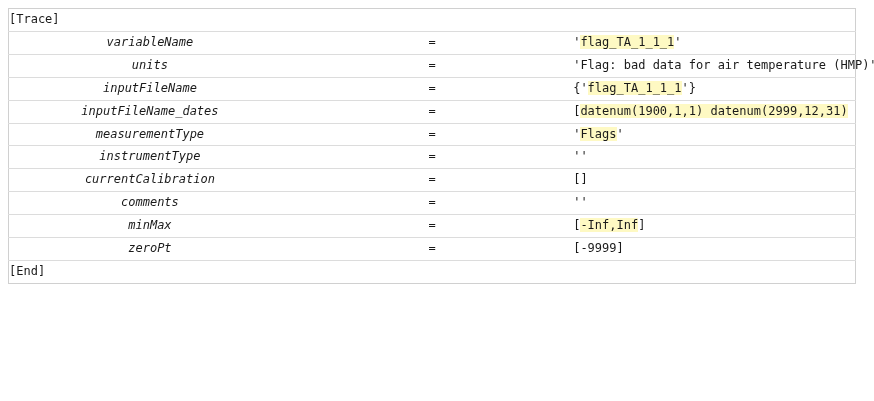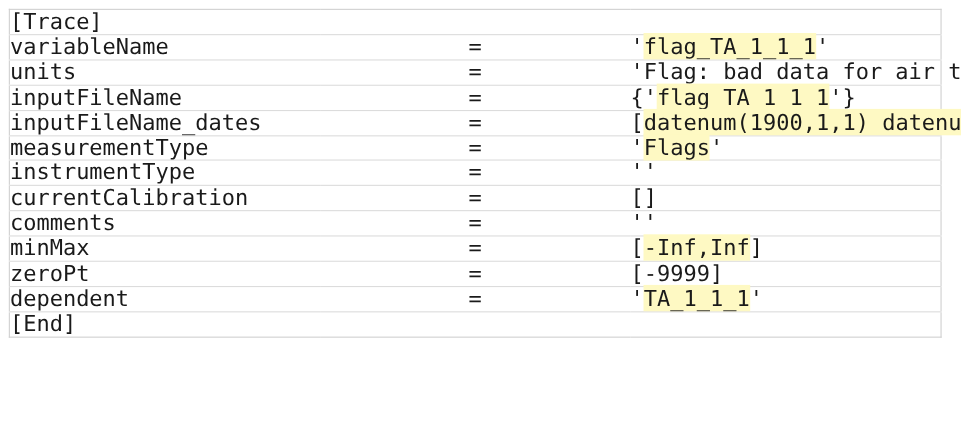--- a/index.html
+++ b/index.html
@@ -34,31 +34,32 @@
   }
   #trace-table tr.last-row {
     border-bottom: none;
   }
 
   #trace-table td {
     padding: 0;
     margin: 0;
     height: 21.9px;
     line-height: 21.9px;
-    font-size: 20px;
+    font-size: 12px;
     color: #1a1a1a;
     white-space: pre;
     vertical-align: middle;
     overflow: visible;
   }
 
   td.label-cell {
     width: 322px;
-    text-align: left;
+    text-align: center;
     padding-right: 0;
+    font-style: italic;
   }
   td.eq-cell {
     width: 30px;
     text-align: center;
   }
   td.value-cell {
     width: 496px;
     text-align: left;
     padding-left: 2px;
   }
@@ -126,22 +127,17 @@
       <tr class="data-row row-flag">
         <td class="label-cell">minMax</td>
         <td class="eq-cell">=</td>
         <td class="value-cell"><span>[</span><span class="hl">-Inf,Inf</span><span>]</span></td>
       </tr>
       <tr class="data-row row-flag">
         <td class="label-cell">zeroPt</td>
         <td class="eq-cell">=</td>
         <td class="value-cell"><span>[-9999]</span><span class="hl" style="background: transparent;"></span><span></span></td>
       </tr>
-      <tr class="data-row row-flag">
-        <td class="label-cell">dependent</td>
-        <td class="eq-cell">=</td>
-        <td class="value-cell"><span>'</span><span class="hl">TA_1_1_1</span><span>'</span></td>
-      </tr>
       <tr class="last-row">
       <td class="section-cell" colspan="3">[End]</td>
     </tr>
   </tbody>
 </table>
 
 </body></html>

